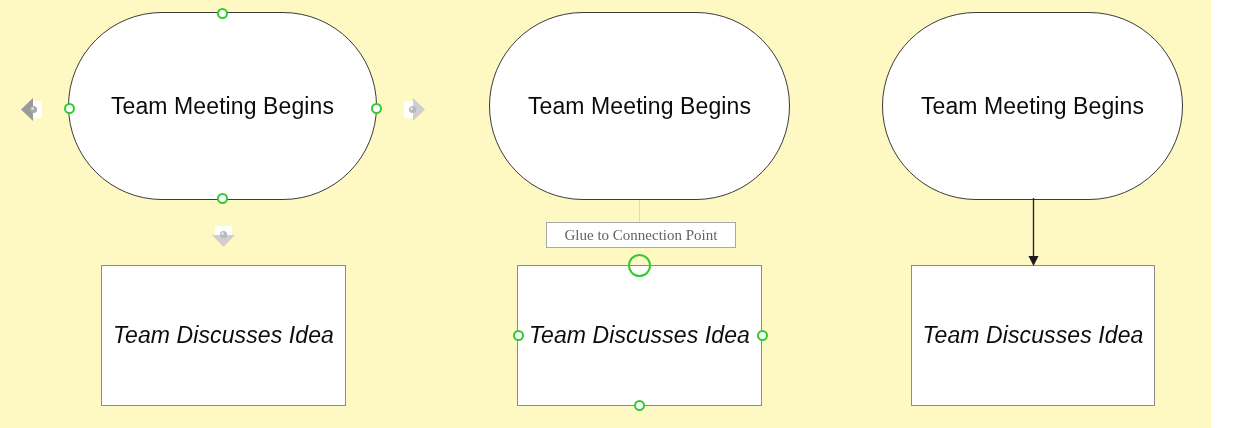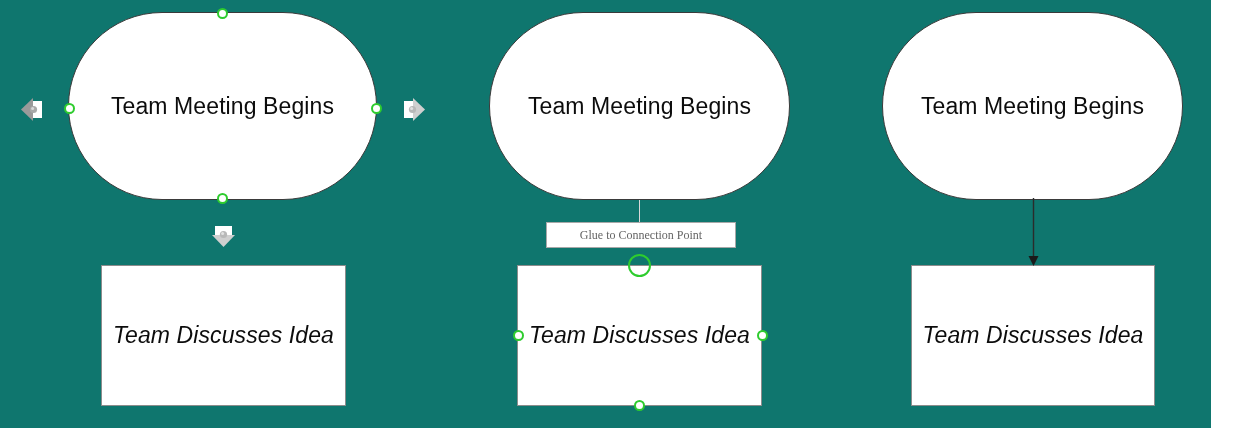--- a/index.html
+++ b/index.html
@@ -10,21 +10,21 @@
   body {
     width: 1240px;
     height: 428px;
     font-family: "Liberation Sans", sans-serif;
     overflow: hidden;
   }
   #canvas {
     position: relative;
     width: 1211px;
     height: 428px;
-    background: #0f766e;
+    background: #fef9c3;
   }
   .panel {
     position: absolute;
     top: 0;
     height: 428px;
   }
   
   .shape {
     position: absolute;
     box-sizing: border-box;
@@ -73,21 +73,21 @@
     background: #d8d8d8;
     z-index: 2;
   }
   
   .tooltip {
     position: absolute;
     box-sizing: border-box;
     background: #ffffff;
     border: 1px solid #a8a8a8;
     font-family: "Liberation Serif", serif;
-    font-size: 12px;
+    font-size: 15px;
     color: #646464;
     display: flex;
     align-items: center;
     justify-content: center;
     padding: 0 9px;
     white-space: nowrap;
     z-index: 8;
   }
   
   .glyph {

